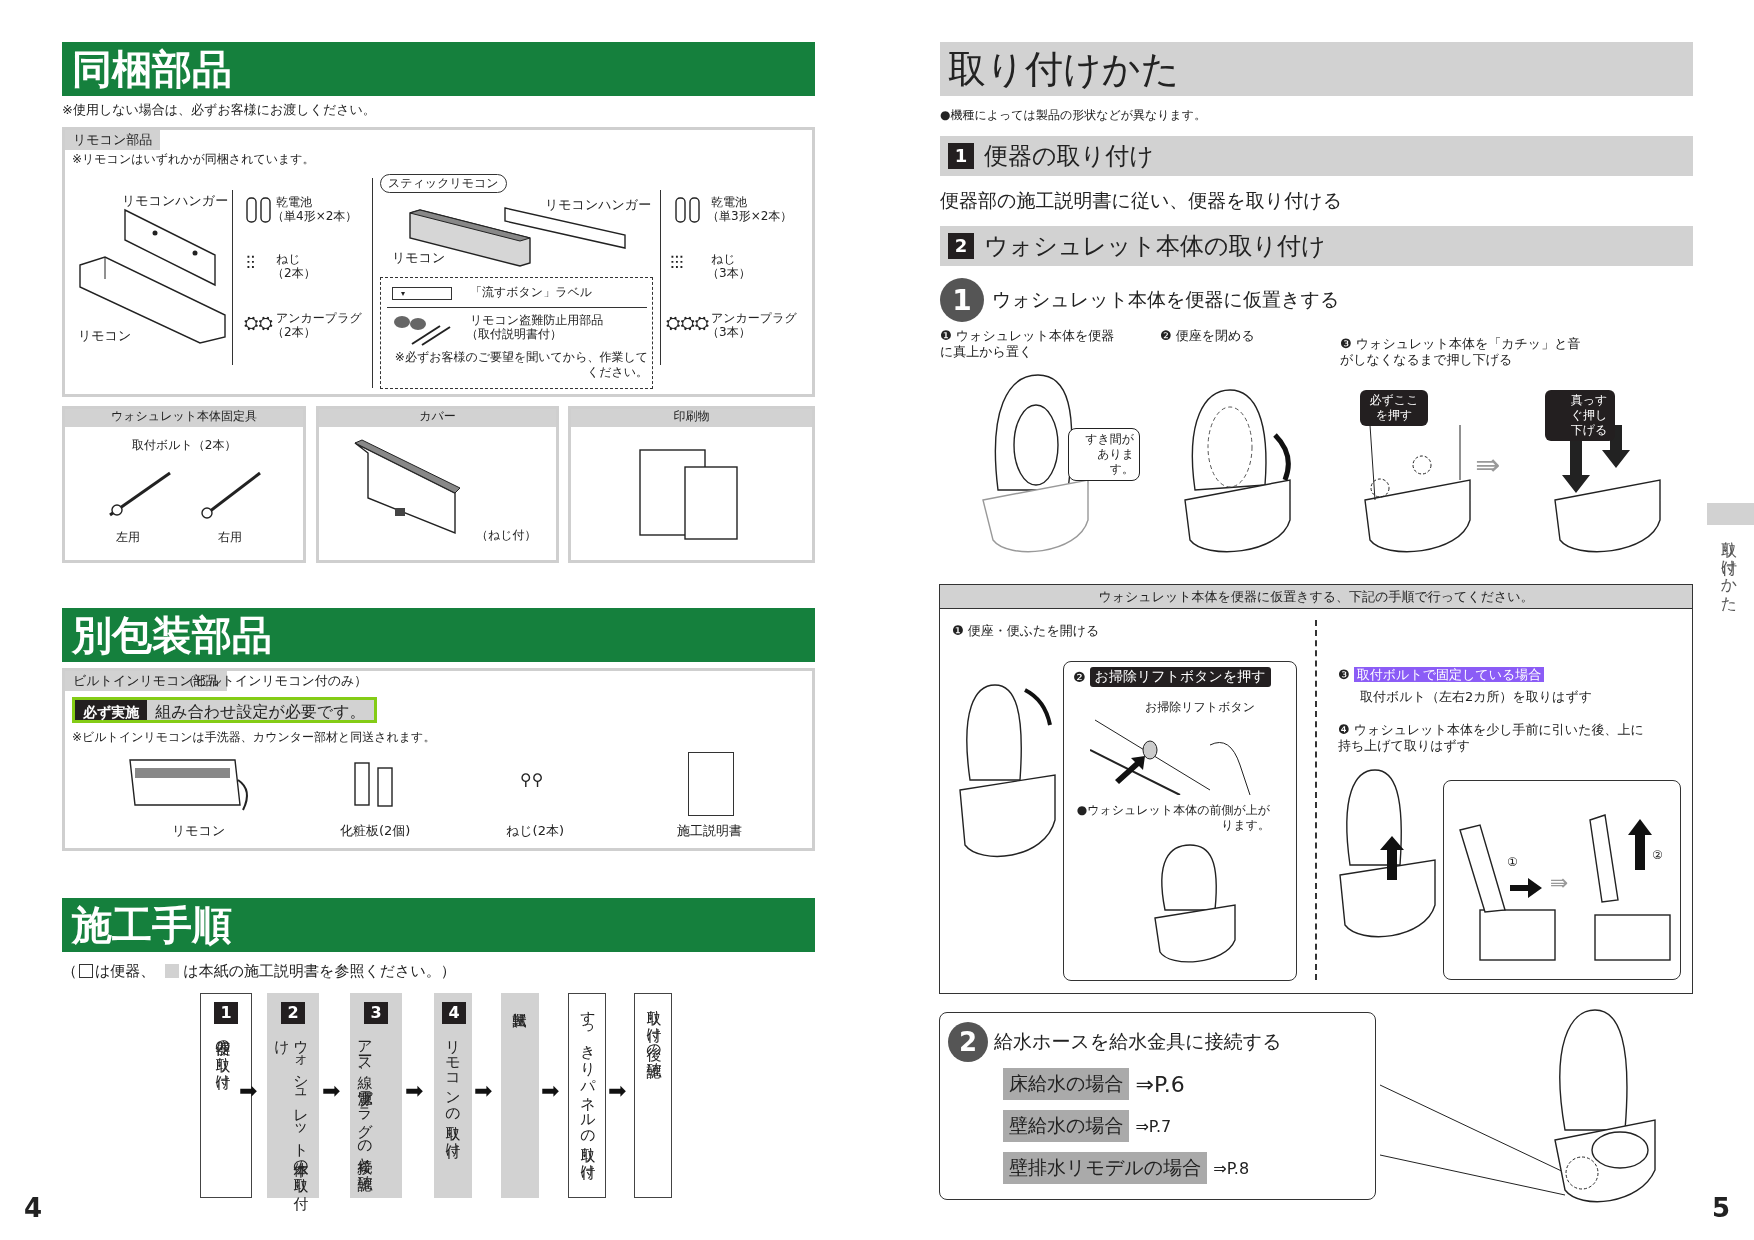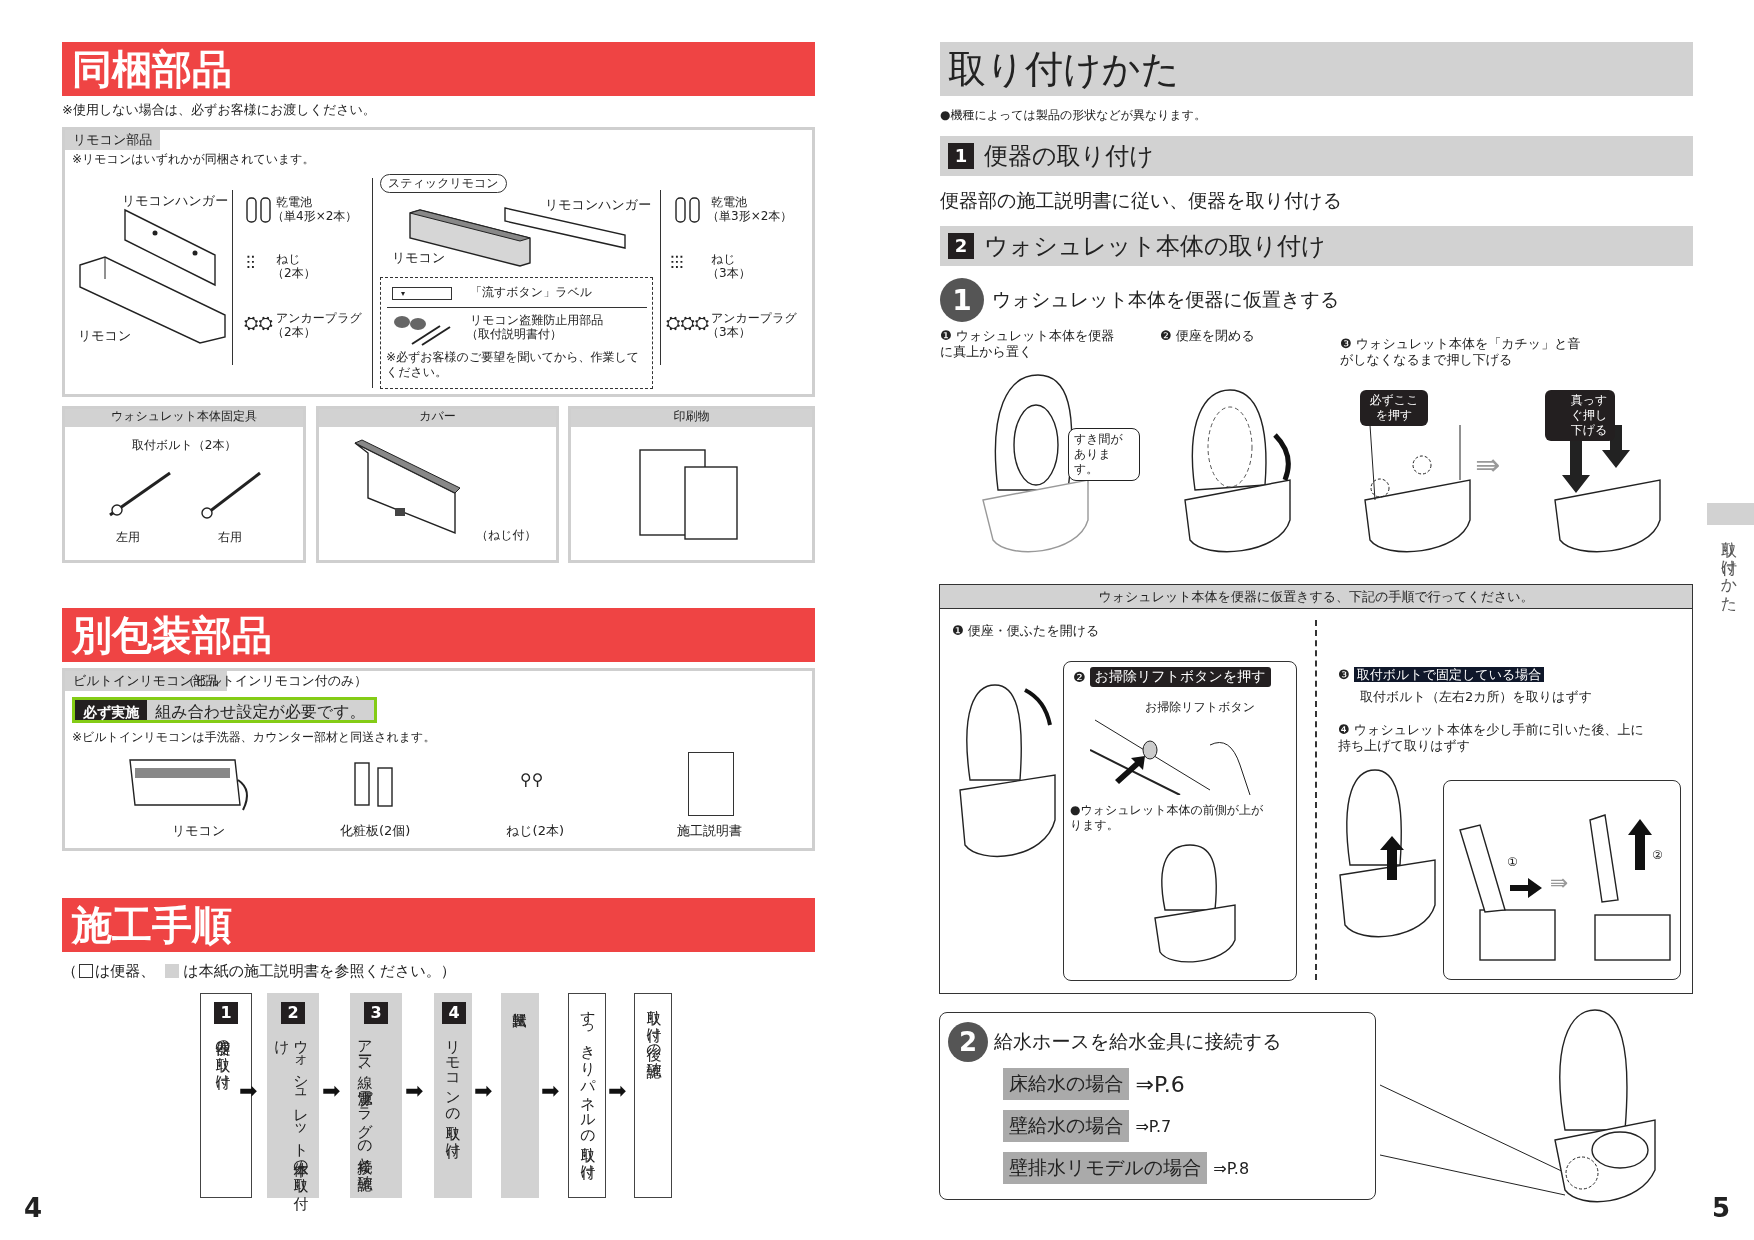--- a/index.html
+++ b/index.html
@@ -1,23 +1,23 @@
 <!DOCTYPE html>
 <html><head>
 <meta charset="utf-8">
 <style>
   * { box-sizing: border-box; margin: 0; padding: 0; }
   html, body { width: 1754px; height: 1240px; background: #fff; overflow: hidden; }
   body { position: relative; font-family: "DejaVu Sans", "Liberation Sans", sans-serif; color: #222; }
   .abs { position: absolute; }
-  .blackbar { background: #ef4444; color: #fff; font-weight: bold; font-family: "DejaVu Sans", sans-serif; }
+  .blackbar { background: #15803d; color: #fff; font-weight: bold; font-family: "DejaVu Sans", sans-serif; }
   .graybar { background: #d2d2d2; color: #222; }
   .panel { border: 3px solid #cfcfcf; background: #fff; }
   .small { font-size: 13px; line-height: 16px; }
-  .tiny { font-size: 12px; line-height: 15px; }
+  .tiny { font-size: 12px; line-height: 15px; text-align: right; }
   .tag { background: #d2d2d2; font-size: 13px; padding: 1px 8px; }
   .numbox { display: inline-block; background: #231f20; color: #fff; font-weight: bold; text-align: center; }
   .circlenum { display: inline-flex; align-items: center; justify-content: center; border-radius: 50%; background: #555; color: #fff; font-weight: bold; }
   .vert { writing-mode: vertical-rl; text-orientation: upright; }
   .sketch { stroke: #222; fill: #fff; stroke-width: 1.4; }
   .pill { background: #231f20; color: #fff; border-radius: 6px; font-size: 12px; text-align: center; line-height: 15px; padding: 3px 6px; }
   .dash-v { border-left: 2px dashed #333; }
   .flow-box { position: absolute; width: 52px; height: 205px; border: 1px solid #444; }
   .flow-box.gray { background: #d2d2d2; border-color: #d2d2d2; }
   .flow-arrow { position: absolute; font-size: 22px; color: #111; }
@@ -278,21 +278,21 @@
   <path d="M120,30 q20,-10 30,20 l10,30" fill="none" stroke="#222"></path>
 </svg>
 <div class="abs tiny" style="left:1070px;top:803px;width:200px;">●ウォシュレット本体の前側が上がります。</div>
 <svg class="abs" style="left:1150px;top:840px;" width="90" height="125">
   <path class="sketch" d="M15,70 C5,20 20,5 40,5 C60,5 70,20 65,70 Z"></path>
   <path class="sketch" d="M5,78 L85,65 L85,100 C75,125 20,128 10,112 Z"></path>
 </svg>
 <div class="abs dash-v" style="left:1315px;top:620px;height:360px;"></div>
 <div class="abs small" style="left:1338px;top:667px;">
   <span>❸</span>
-  <span style="background:#0f172a;color:#fff;padding:0 3px;">取付ボルトで固定している場合</span>
+  <span style="background:#8b5cf6;color:#fff;padding:0 3px;">取付ボルトで固定している場合</span>
 </div>
 <div class="abs small" style="left:1360px;top:689px;">取付ボルト（左右2カ所）を取りはずす</div>
 <div class="abs small" style="left:1338px;top:722px;width:310px;">
   <span>❹</span>
   <span>ウォシュレット本体を少し手前に引いた後、上に持ち上げて取りはずす</span>
 </div>
 <svg class="abs" style="left:1335px;top:765px;" width="105" height="180">
   <path class="sketch" d="M15,100 C5,30 20,5 40,5 C60,5 70,30 65,100 Z"></path>
   <path class="sketch" d="M5,110 L100,95 L100,140 C90,175 25,180 10,160 Z"></path>
   <path d="M52,115 v-30 h-7 l12,-14 l12,14 h-7 v30 z" fill="#111"></path>

